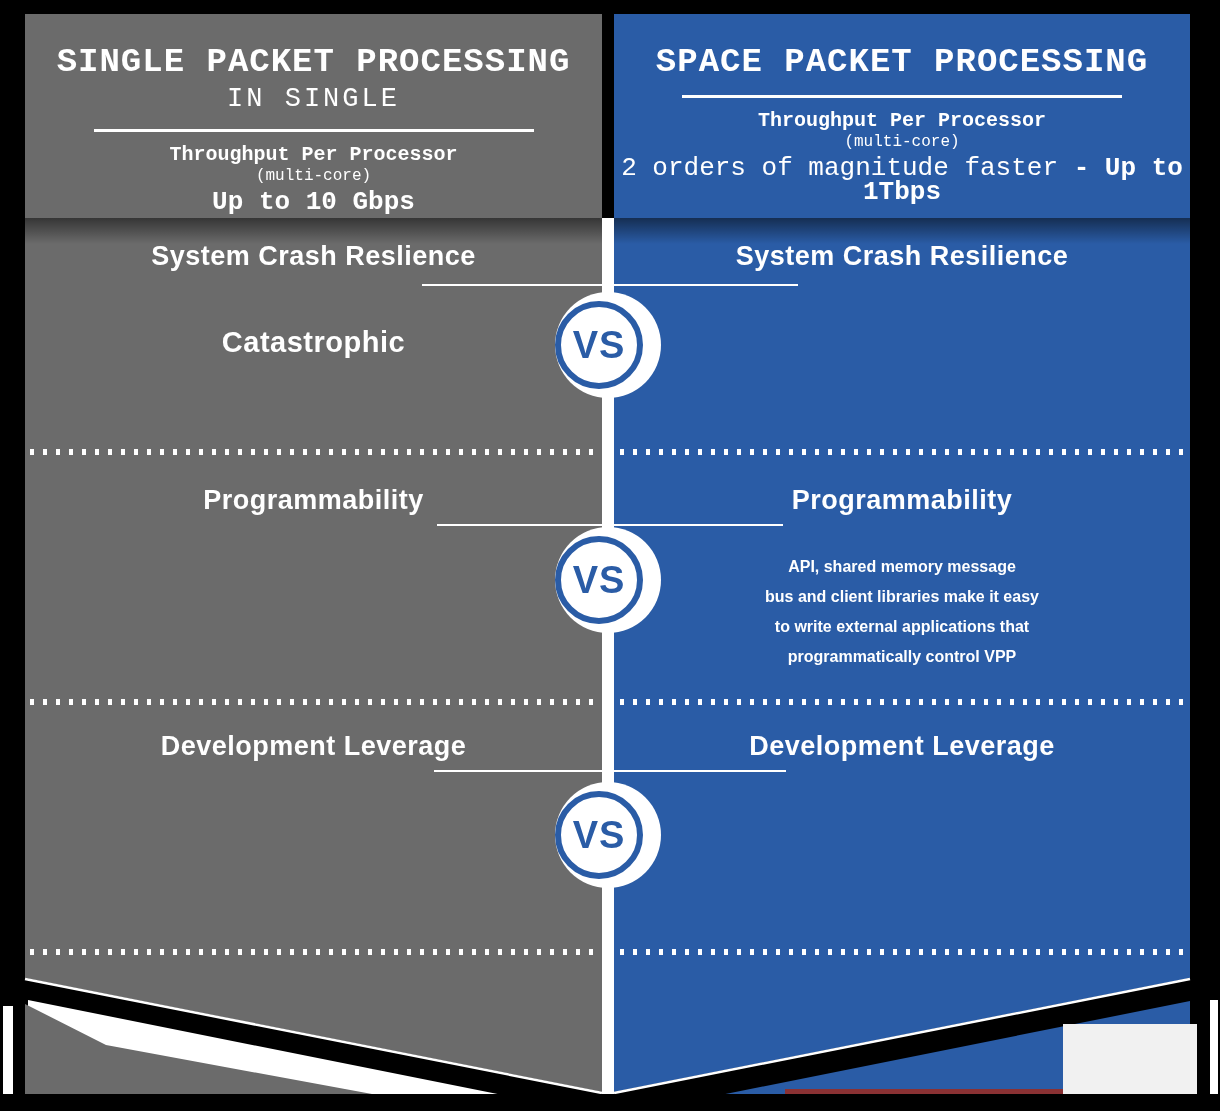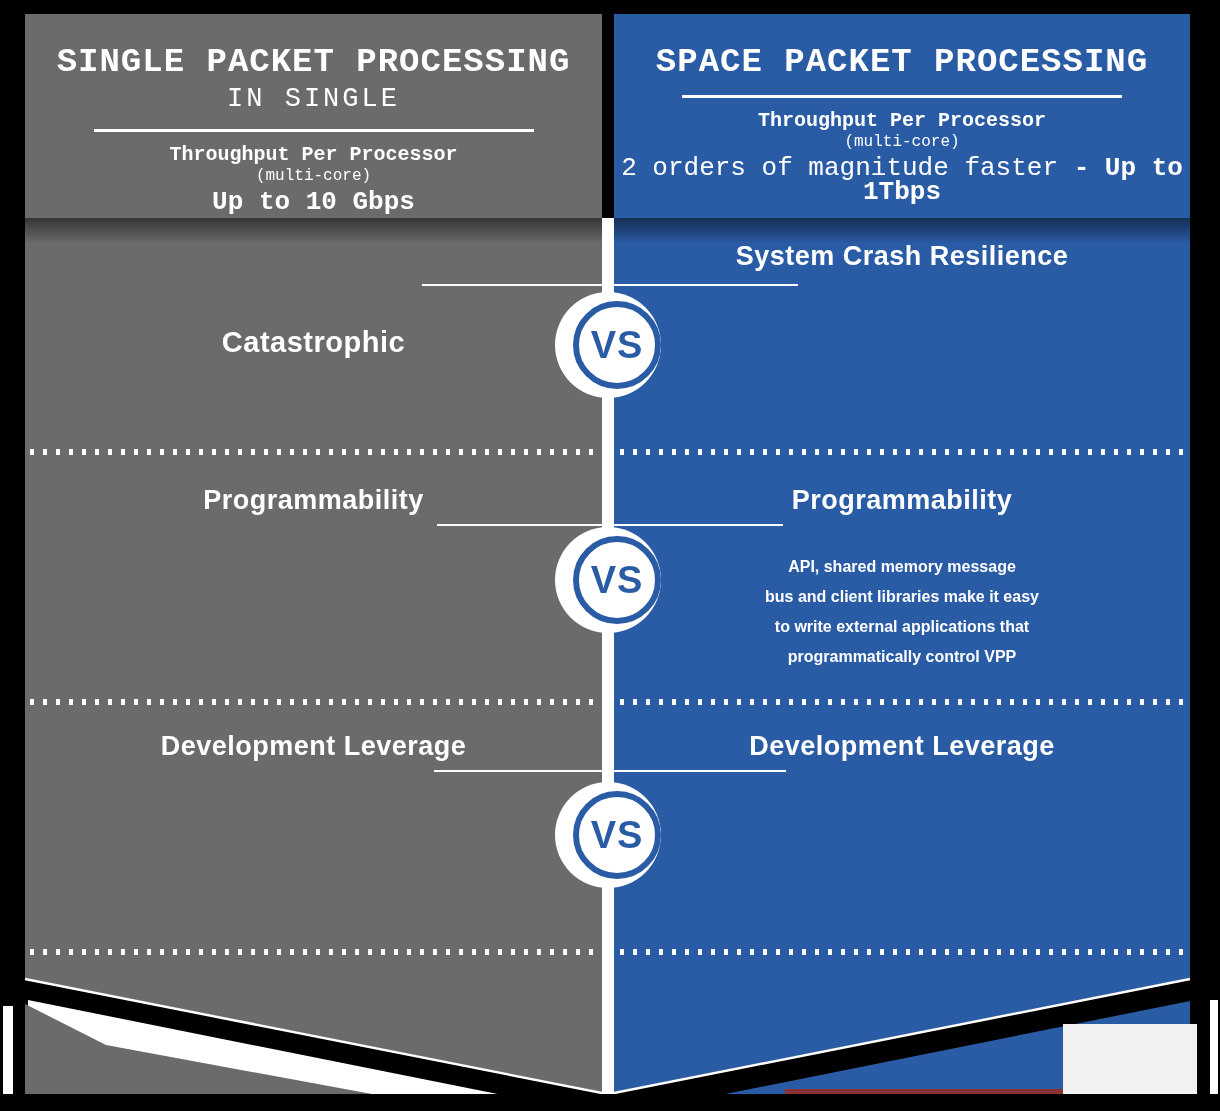--- a/index.html
+++ b/index.html
@@ -39,21 +39,21 @@
   .body-lg{font-size:29px;font-weight:bold;letter-spacing:0.5px;}
   .body-md{font-size:26px;font-weight:bold;line-height:34px;white-space:pre-line;}
   .body-sm{font-size:16px;font-weight:bold;line-height:30px;white-space:pre-line;}
 
   .dots{position:absolute;height:6px;
     background:repeating-linear-gradient(to right,var(--white) 0 4px,transparent 4px 13px);}
   .dotsL{left:30px;width:566px;} .dotsR{left:620px;width:564px;}
   .d1{top:449px;} .d2{top:699px;} .d3{top:949px;}
 
   .vs{position:absolute;left:555px;width:106px;height:106px;border-radius:50%;
-    background:var(--white);display:flex;align-items:center;justify-content:flex-end;}
+    background:var(--white);display:flex;align-items:center;justify-content:flex-start;}
   .vs-inner{width:76px;height:76px;border-radius:50%;background:var(--white);
     border:6px solid var(--blue);display:flex;align-items:center;justify-content:center;
     color:var(--blue);font-size:38px;font-weight:bold;letter-spacing:1px;}
   .vs1{top:292px;} .vs2{top:527px;} .vs3{top:782px;}
 
   .hdr-shadow{position:absolute;top:218px;height:26px;
     background:linear-gradient(to bottom,rgba(0,0,0,0.5),rgba(0,0,0,0));}
 </style>
 </head>
 <body>
@@ -101,20 +101,21 @@
   <div class="abs colR hdr">
     <div class="hdr-title">SPACE PACKET PROCESSING</div>
     <div class="hdr-rule"></div>
     <div class="thr-label">Throughput Per Processor</div>
     <div class="thr-note">(multi-core)</div>
     <div class="thr-value">
       <span class="pfx">2 orders of magnitude faster </span><span class="val">- Up to 1Tbps</span>
     </div>
   </div>
 
+  <div class="abs colL sec-title" style="top:240px">System Crash Reslience</div>
   <div class="rule rule-c w376 colL abs" style="top:284px"></div>
   <div class="abs colL body-lg" style="top:326px">Catastrophic</div>
 
   <div class="abs colR sec-title" style="top:240px">System Crash Resilience</div>
   <div class="rule rule-c w376 colR abs" style="top:284px"></div>
 
   <div class="dots dotsL d1"></div>
   <div class="dots dotsR d1"></div>
 
   <div class="abs colL sec-title" style="top:484px">Programmability</div>

